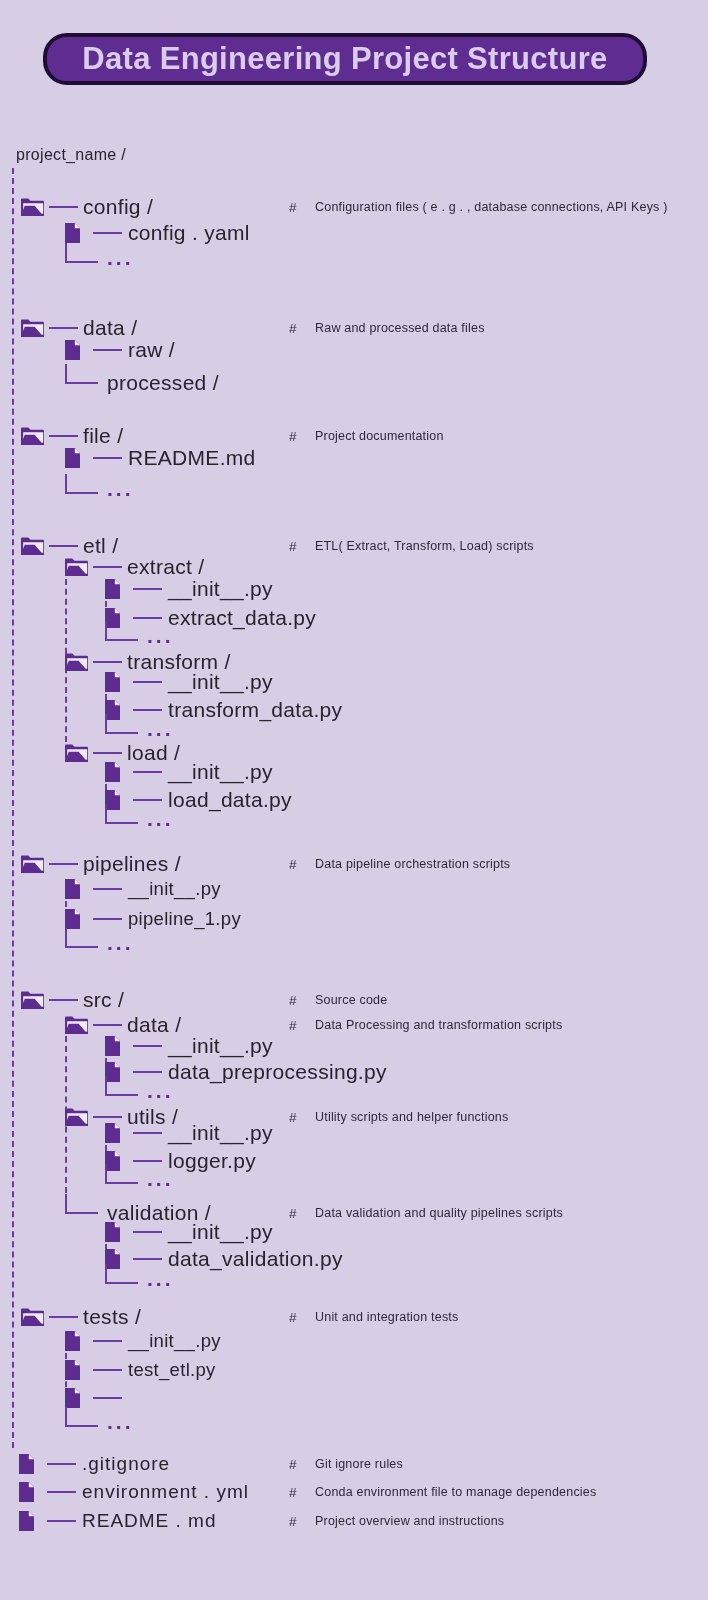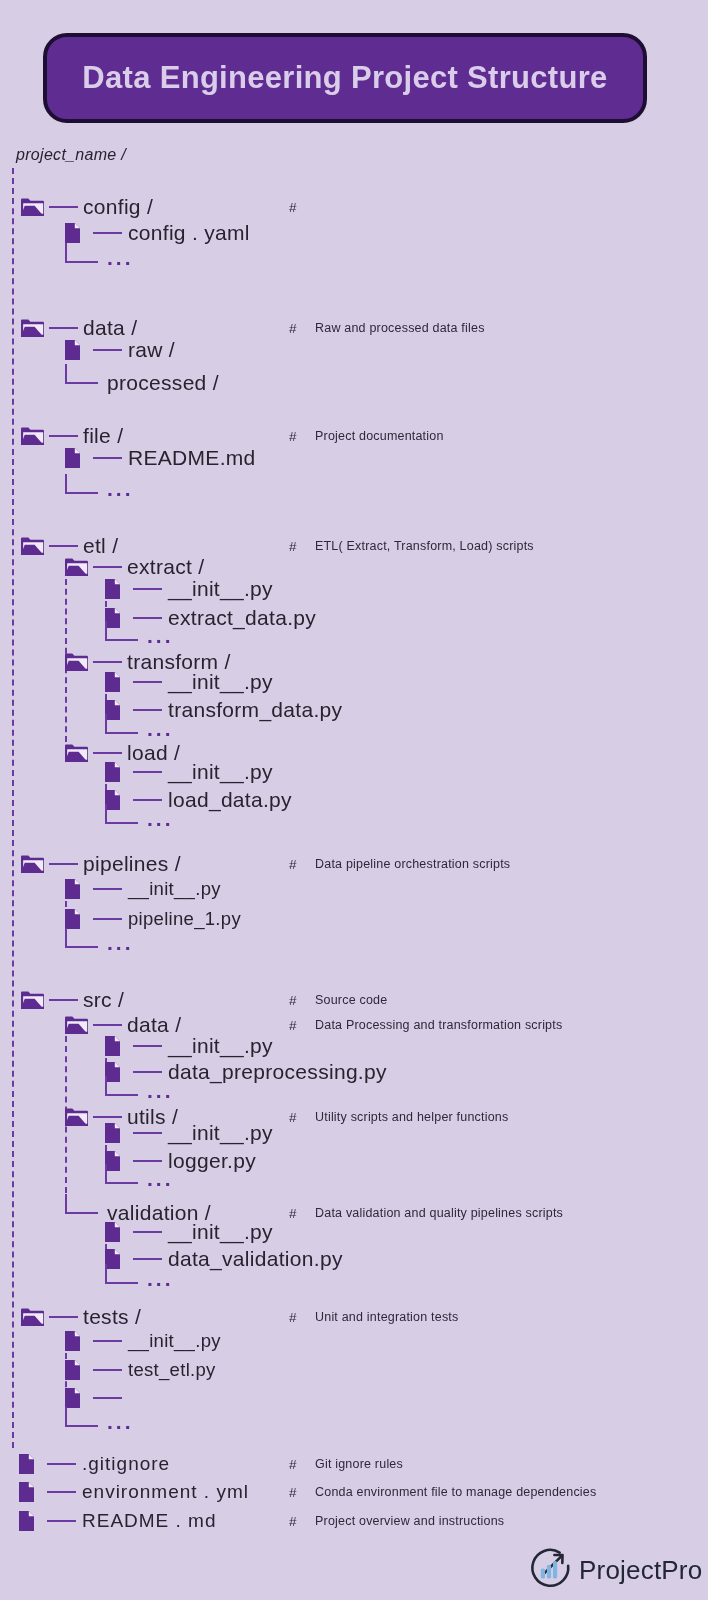--- a/index.html
+++ b/index.html
@@ -1,37 +1,37 @@
 <!DOCTYPE html>
 <html><head>
 <meta charset="utf-8">
 <style>
   html,body{margin:0;padding:0;background:#d7cee5;}
   #canvas{position:relative;width:708px;height:1600px;background:#d7cee5;overflow:hidden;
           font-family:"Liberation Sans",sans-serif;}
   
-  .title-box{position:absolute;left:43px;top:33px;width:604px;height:90px;background:#5f2d91;
+  .title-box{position:absolute;left:43px;top:33px;width:604px;height:52px;background:#5f2d91;
              border:4px solid #1e0e33;border-radius:24px;display:flex;align-items:center;
              justify-content:center;box-sizing:border-box;}
   .title{font-size:31px;font-weight:bold;color:#d9cde9;letter-spacing:.3px;white-space:nowrap;}
   
   .r{position:absolute;left:0;width:708px;height:26px;display:flex;align-items:center;}
   .f0{padding-left:16px}.f1{padding-left:20px}.f2{padding-left:64px}.f3{padding-left:104px}
   .fb{padding-left:18px}.c2{padding-left:65px}.c3{padding-left:105px}
   .ic{flex:0 0 auto;margin-right:4px;display:flex;align-items:center;}
   .ic svg{display:block}
   .dash{flex:0 0 auto;width:29px;height:2.4px;background:#6b3aa2;margin-right:5px;}
   .file-dash{margin-left:8px;margin-right:6px;}
   .corner{flex:0 0 auto;width:33px;height:20px;border-left:2.4px solid #6b3aa2;
           border-bottom:2.4px solid #6b3aa2;transform:translateY(-9px);margin-right:9px;
           box-sizing:border-box;}
   .lbl{font-size:21px;color:#29222f;letter-spacing:.3px;white-space:nowrap;}
   .big .lbl{font-size:18.5px;}
   .huge .lbl{font-size:19px;letter-spacing:1px;}
-  .root .lbl{font-size:16px;font-style:italic;}
+  .root .lbl{font-size:16px;}
   .dots{font-weight:bold;font-size:21px;letter-spacing:3px;color:#5e2c90;
         transform:translateY(-4px);line-height:10px;}
   .hash{position:absolute;left:289px;top:50%;transform:translateY(-50%);
         font-size:13.5px;color:#2e2838;}
   .cmt{position:absolute;left:315px;top:50%;transform:translateY(-50%);
        font-size:12.5px;color:#2e2838;letter-spacing:.2px;white-space:nowrap;}
   
   .vg{position:absolute;width:0;border-left:2.4px dashed #6b3aa2;}
   
   .brand{position:absolute;left:527px;top:1545px;display:flex;align-items:center;gap:6px;}
@@ -66,20 +66,21 @@
     <span class="ic">
   <svg width="25" height="20" viewBox="0 0 25 20" aria-hidden="true">
     <path fill="#5e2c90" d="M1 19V2.5Q1 1.4 2.1 1.4H8.3L10.4 3.8H22.9Q24 3.8 24 4.9V19Z"></path>
     <path fill="#f1ebf8" d="M3.2 6.2H23.2V16.8H3Z"></path>
     <path fill="#5e2c90" d="M.8 19L4.7 8.8H14.6L23.6 19Z"></path>
   </svg>
 </span>
     <span class="dash"></span>
     <span class="lbl">config /</span>
     <span class="hash">#</span>
+    <span class="cmt">Configuration files ( e . g . , database connections, API Keys )</span>
   </div>
   <div class="r f2" style="top:220px">
     <span class="ic">
   <svg width="17" height="22" viewBox="0 0 17 22" aria-hidden="true">
     <path fill="#5e2c90" d="M1 1H10.8L16 6.2V21H1Z"></path>
     <path fill="#f1ebf8" d="M10.8 1L16 6.2H10.8Z"></path>
   </svg>
 </span>
     <span class="dash file-dash"></span>
     <span class="lbl">config . yaml</span>
@@ -497,27 +498,14 @@
     <path fill="#5e2c90" d="M1 1H10.8L16 6.2V21H1Z"></path>
     <path fill="#f1ebf8" d="M10.8 1L16 6.2H10.8Z"></path>
   </svg>
 </span>
     <span class="dash file-dash"></span>
     <span class="lbl">README . md</span>
     <span class="hash">#</span>
     <span class="cmt">Project overview and instructions</span>
   </div>
 
-  <div class="brand">
-    <span>
-      <svg width="46" height="46" viewBox="0 0 50 50" aria-hidden="true">
-        <path d="M35.5 8.2 A19.5 19.5 0 1 0 44.7 22.5" fill="none" stroke="#232735" stroke-width="2.8" stroke-linecap="round"></path>
-        <path d="M16.5 33 L38 11.5" fill="none" stroke="#232735" stroke-width="2.8" stroke-linecap="round"></path>
-        <path d="M29.8 10.9 L38.6 10.8 L38.4 19.6" fill="none" stroke="#232735" stroke-width="2.8" stroke-linecap="round" stroke-linejoin="round"></path>
-        <rect x="15" y="25.5" width="4.6" height="11" rx="2" fill="#7fb5e0"></rect>
-        <rect x="21.6" y="21.5" width="4.6" height="15" rx="2" fill="#7fb5e0"></rect>
-        <rect x="28.2" y="17.5" width="4.6" height="19" rx="2" fill="#7fb5e0"></rect>
-      </svg>
-    </span>
-    <span class="brand-name">ProjectPro</span>
-  </div>
 
 </div>
 
 </body></html>

